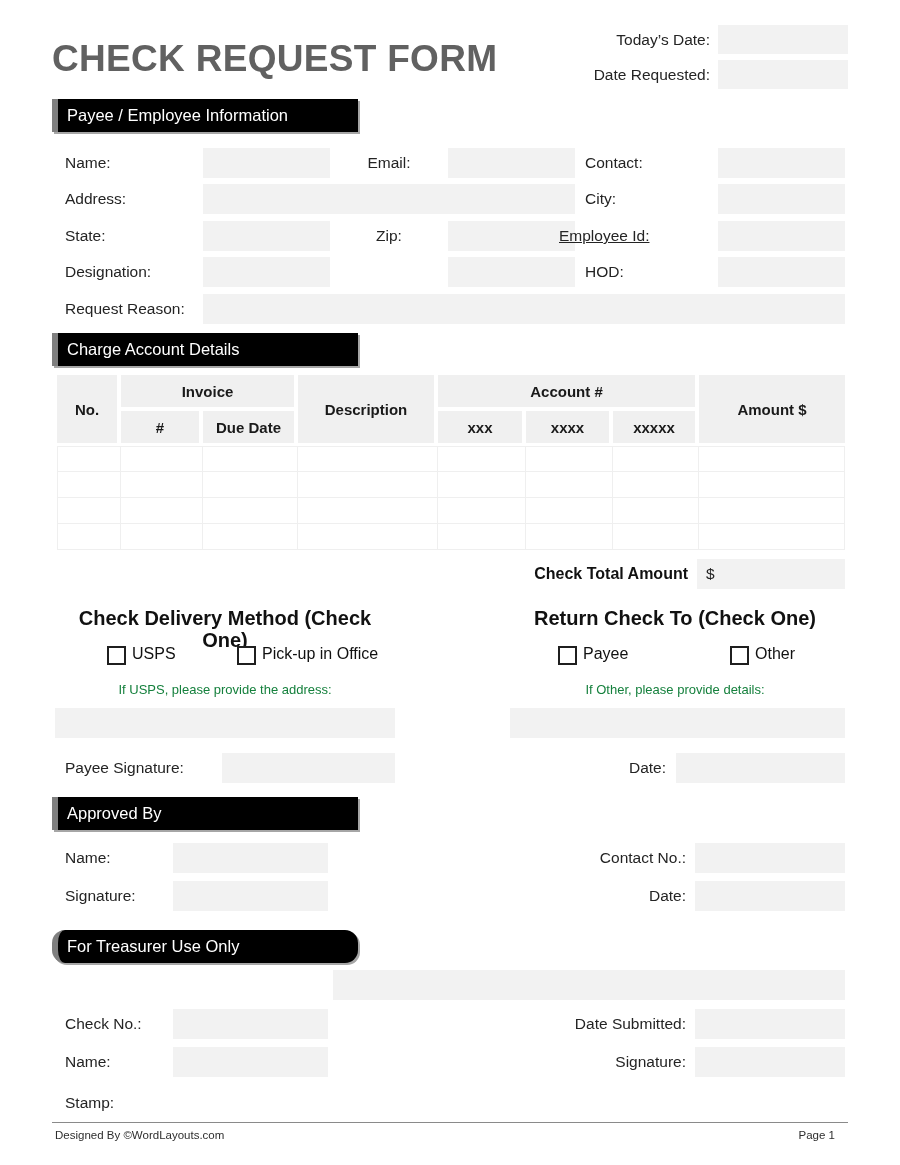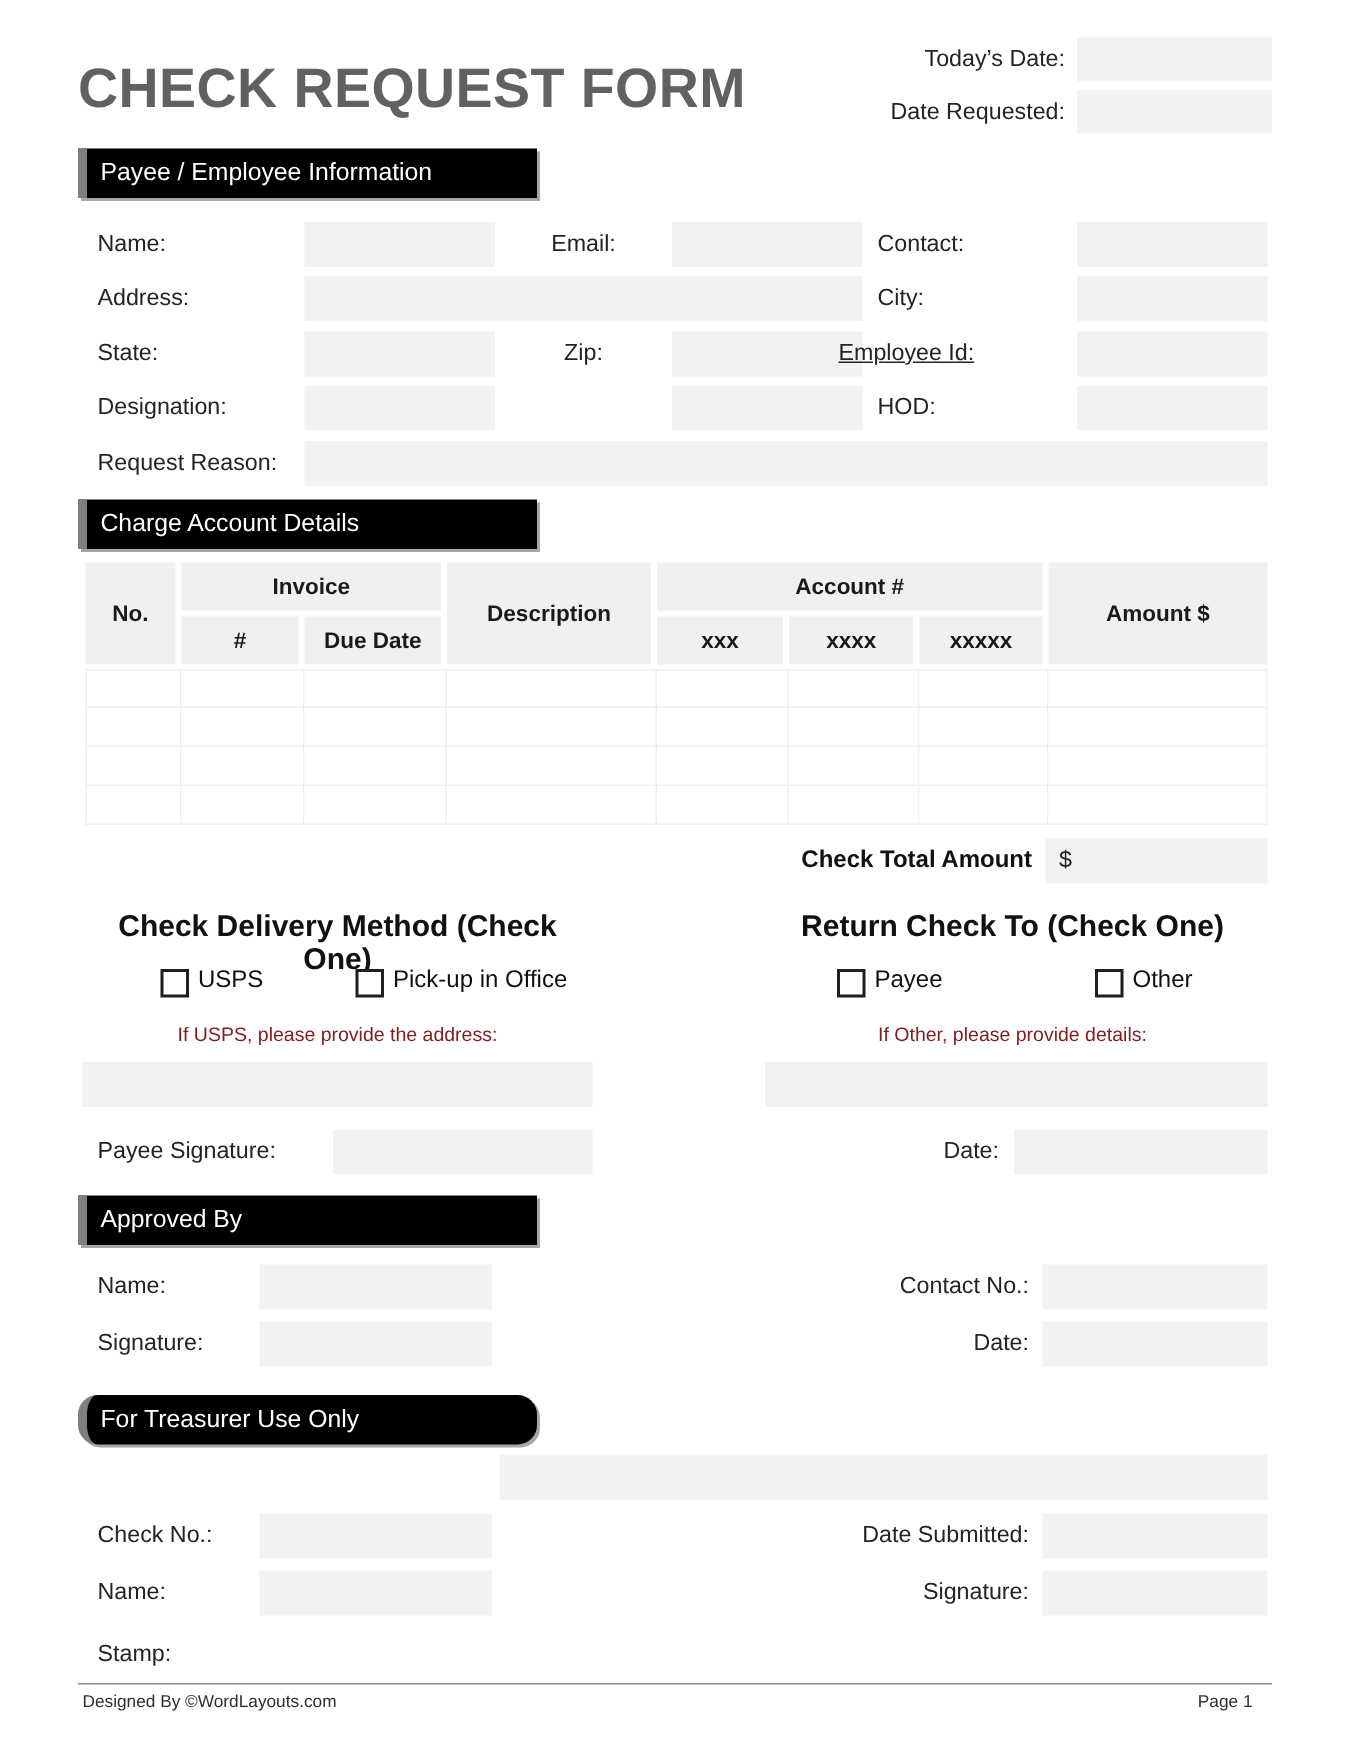--- a/index.html
+++ b/index.html
@@ -35,21 +35,21 @@
     display:flex; align-items:center; justify-content:center;
   }
   .rspan { grid-row:1 / span 2; }
   .tbody { position:absolute; left:57px; top:446px; width:788px; }
   .trow { display:grid; grid-template-columns:64px 82px 95px 140px 88px 87px 86px 146px; height:26px; }
   .td { background:#fff; border:1px solid #efefef; border-top:none; border-left:none; }
   .trow .td:first-child { border-left:1px solid #efefef; }
   .trow:first-child .td { border-top:1px solid #efefef; }
   .total-lbl { position:absolute; font-size:16px; font-weight:bold; color:#111; line-height:30px; text-align:right; }
   .colhead { position:absolute; font-size:20px; font-weight:bold; color:#111; text-align:center; line-height:22px; }
-  .note { position:absolute; font-size:13px; color:#7f1d1d; text-align:center; line-height:16px; }
+  .note { position:absolute; font-size:13px; color:#15803d; text-align:center; line-height:16px; }
   .cb { position:absolute; width:15px; height:15px; border:2px solid #1f1f1f; background:#fff; }
   .cb-lbl { position:absolute; font-size:16px; color:#111; line-height:30px; white-space:nowrap; }
   .footer-line { position:absolute; left:52px; width:796px; border-top:1px solid #8a8a8a; top:1122px; }
   .foot { position:absolute; top:1127px; font-size:11.5px; color:#2e2e2e; line-height:16px; }
 </style>
 </head>
 <body>
 
 <div class="page">
 

